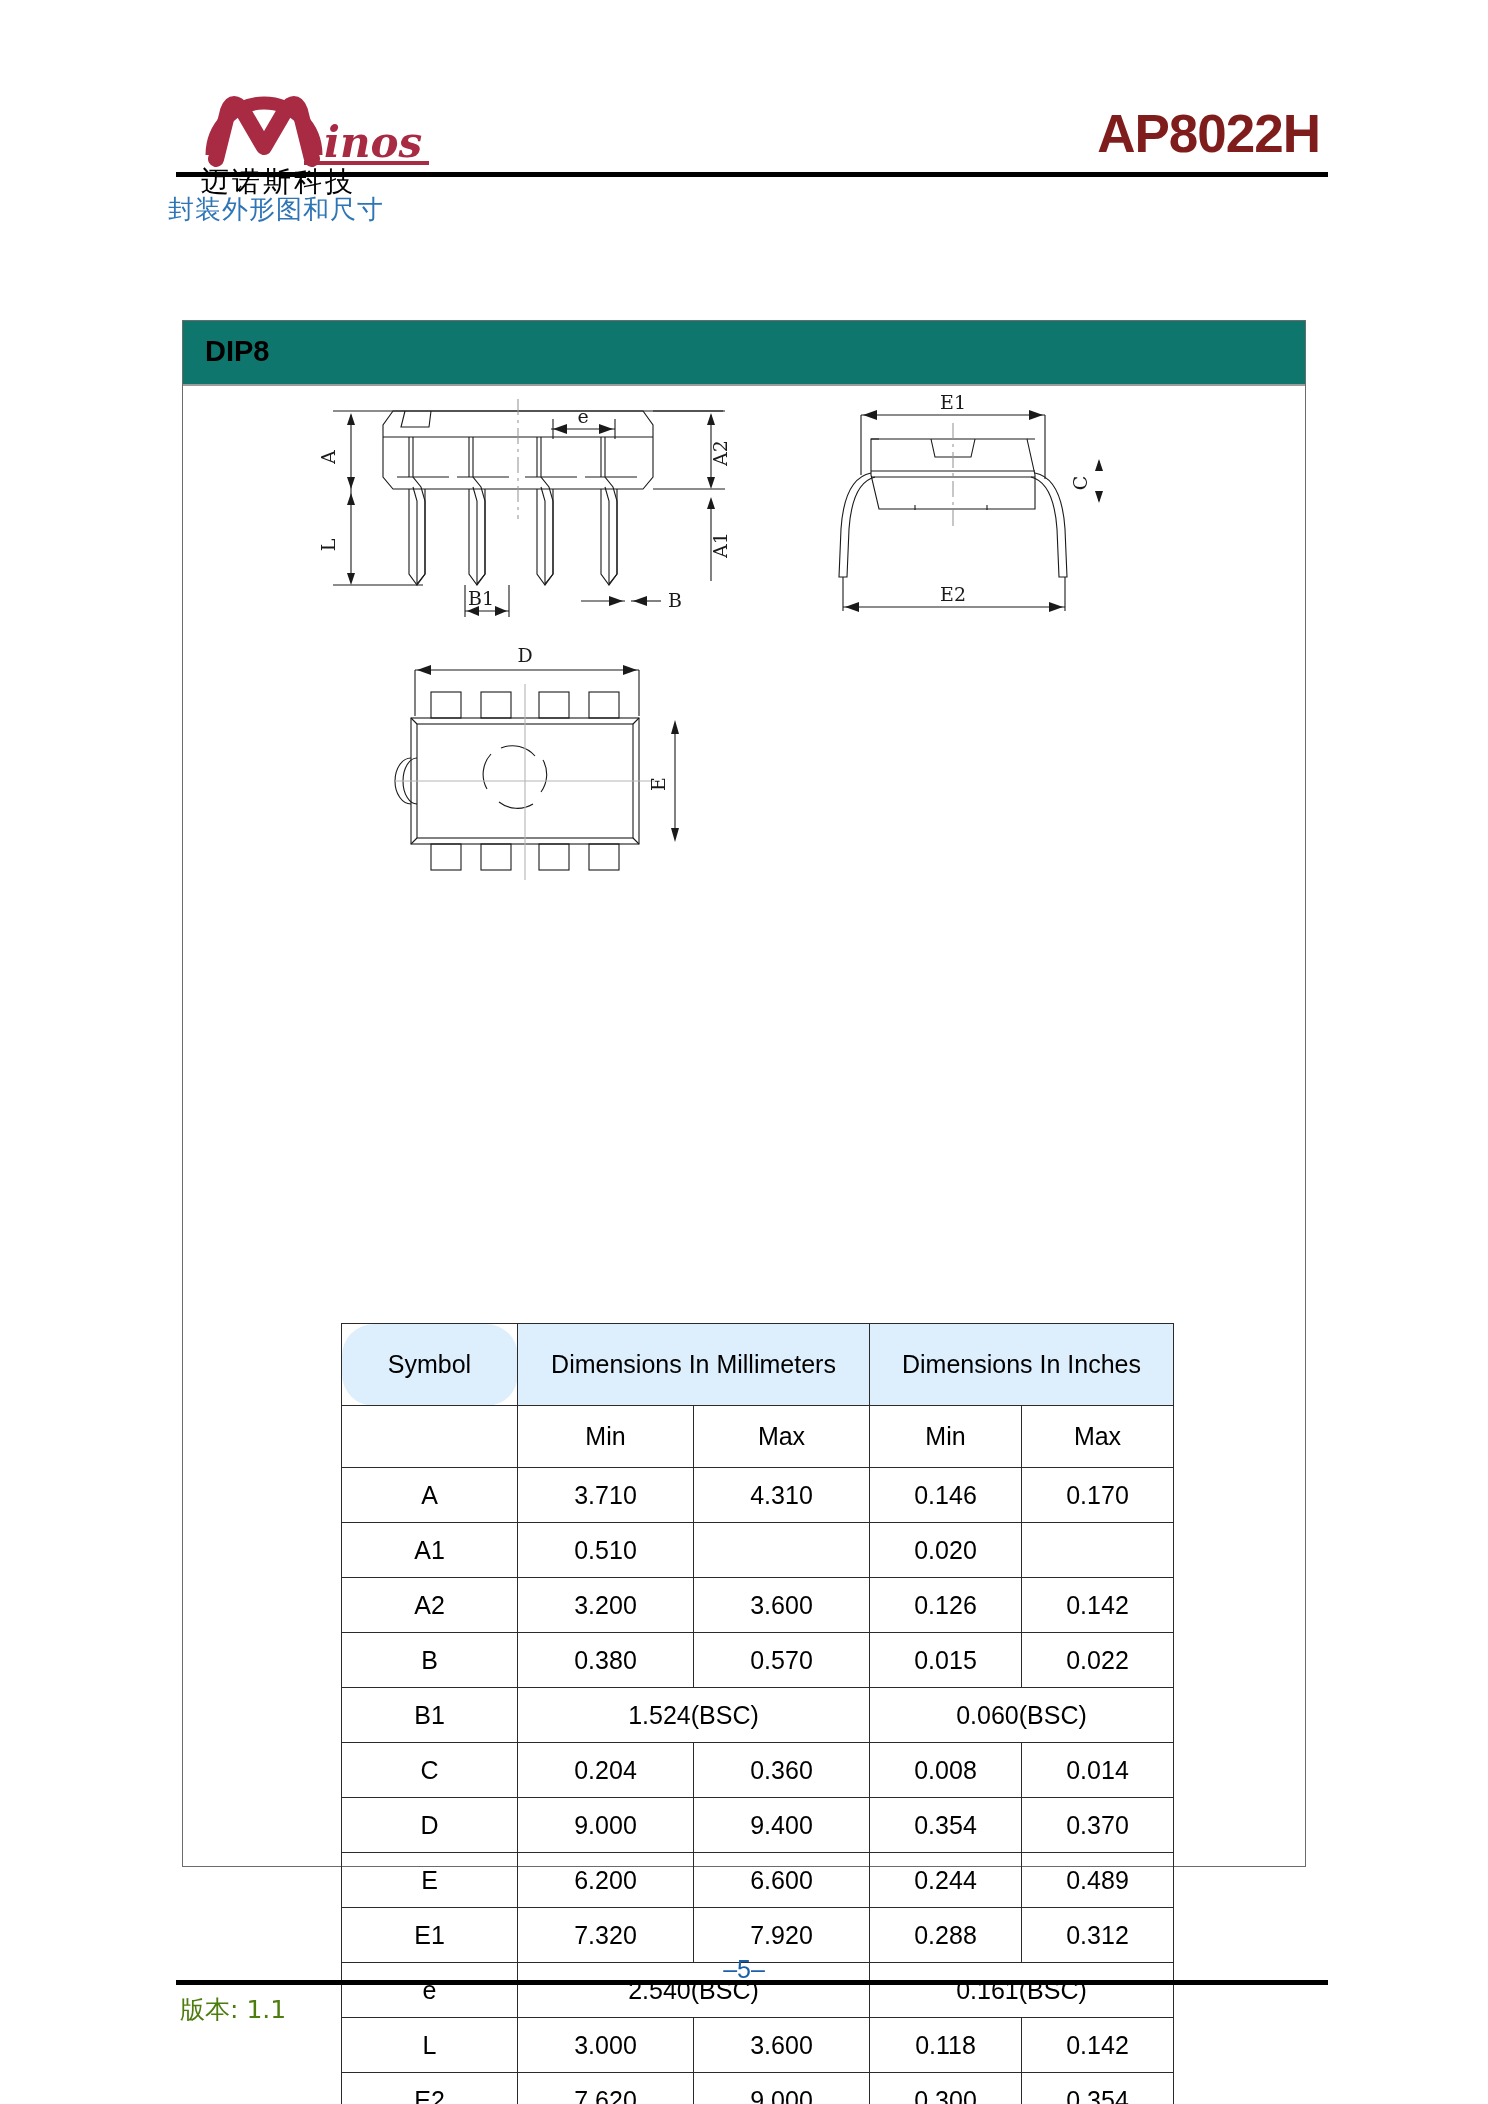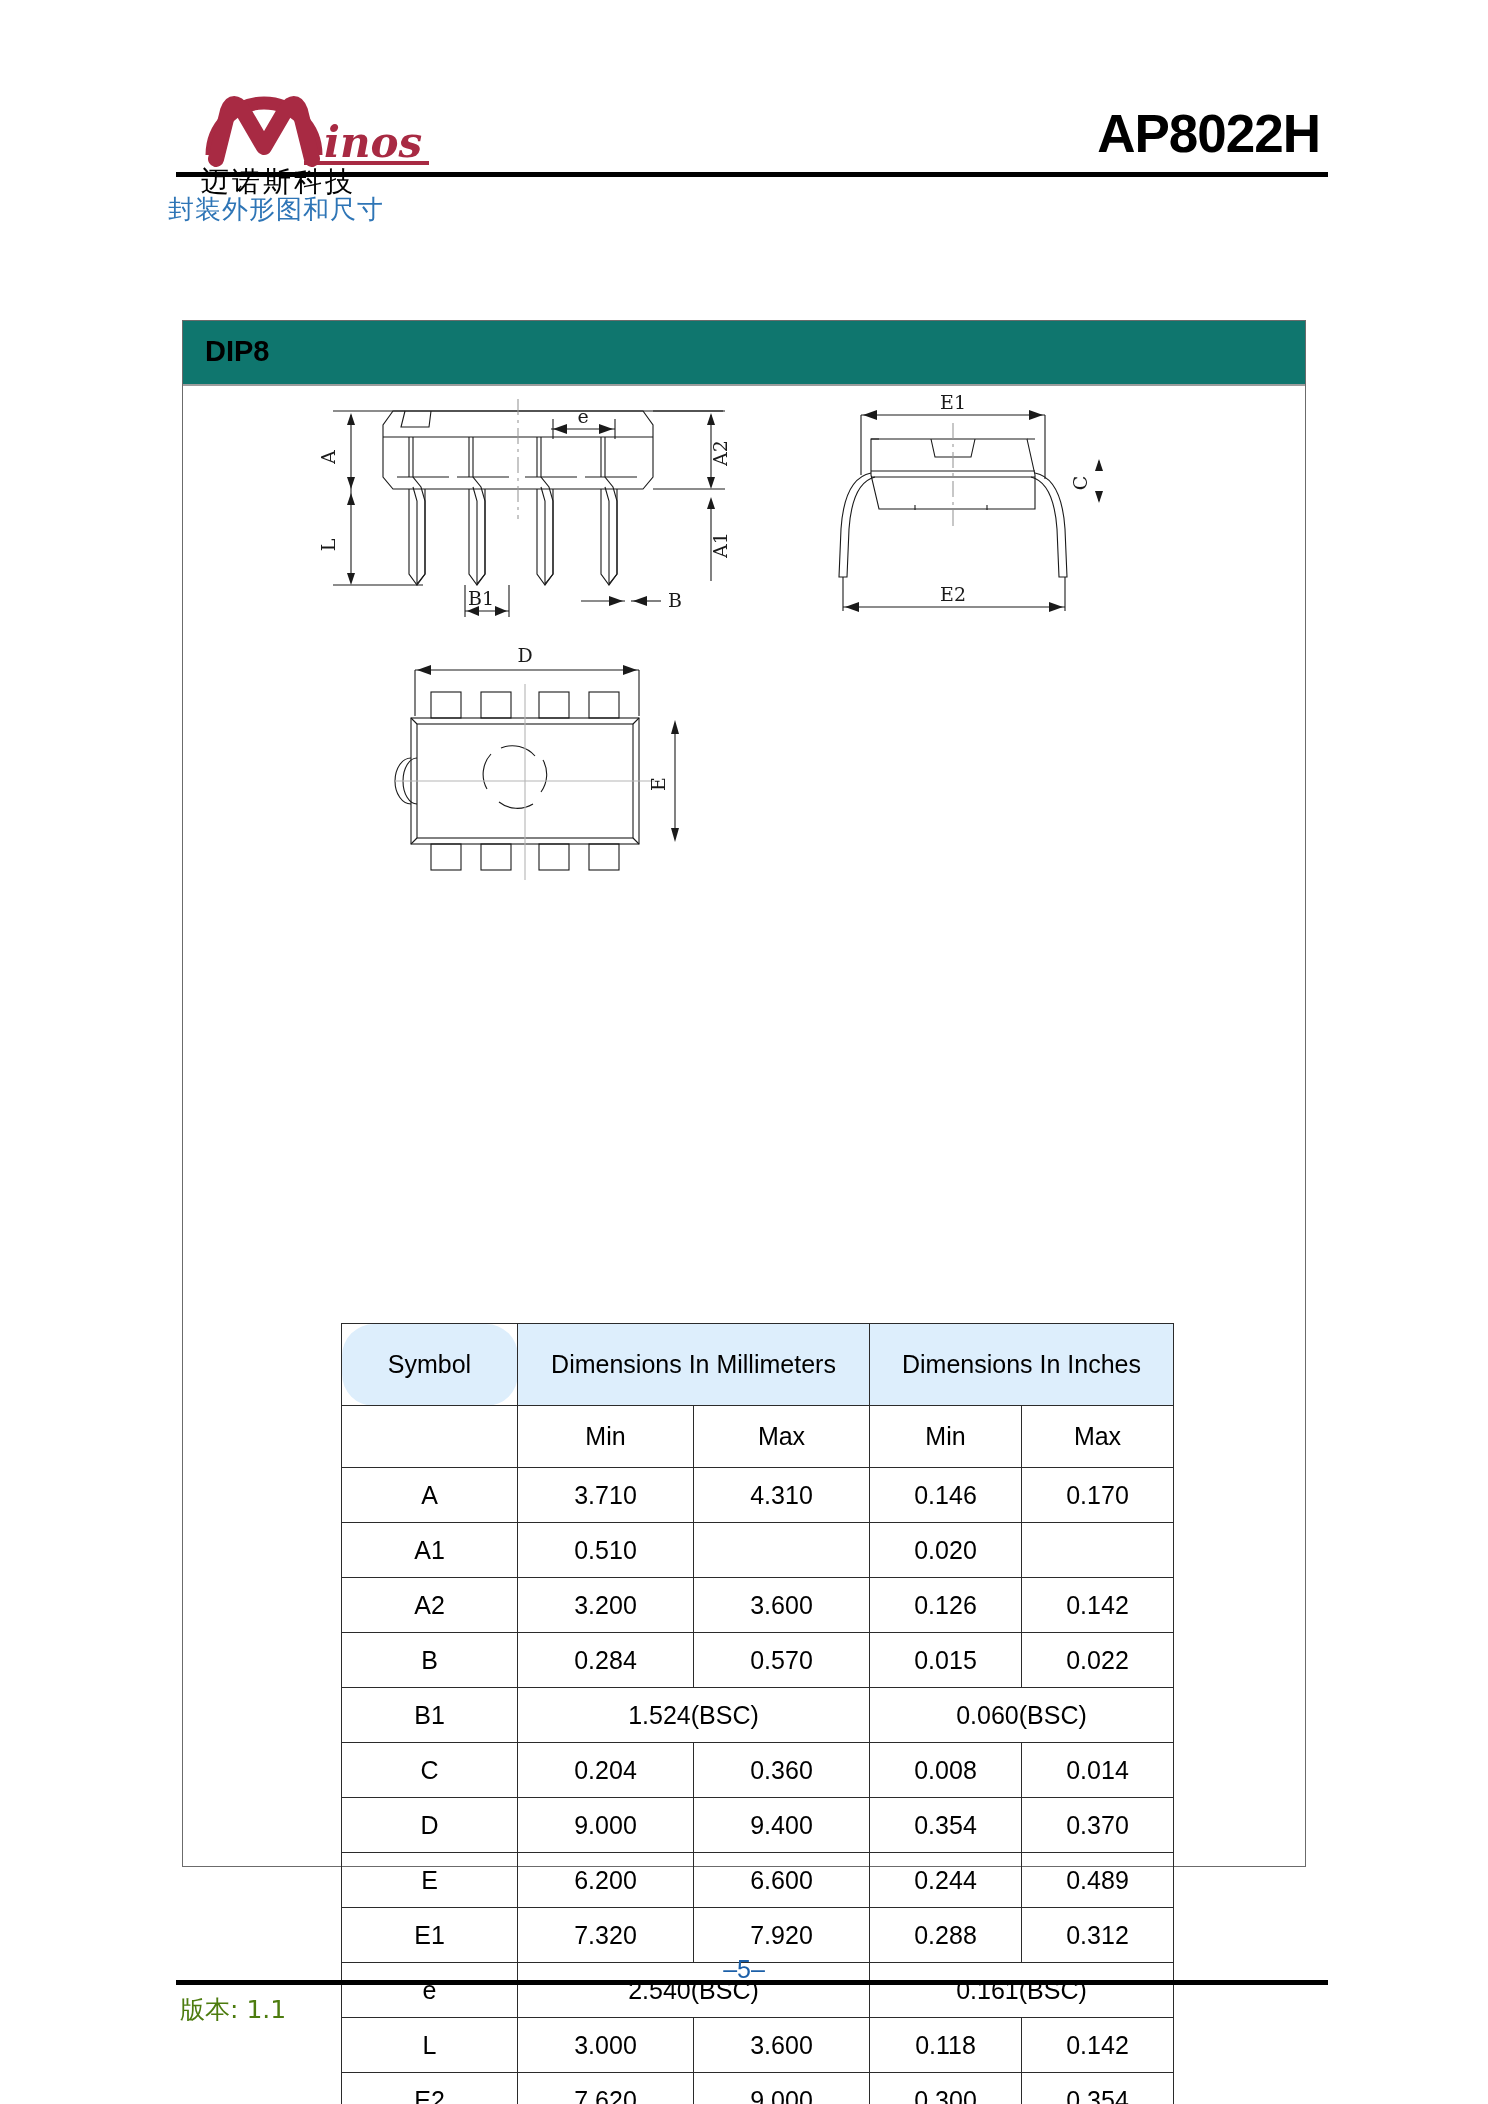--- a/index.html
+++ b/index.html
@@ -43,21 +43,21 @@
     letter-spacing: 3px;
     color: #000000;
     white-space: nowrap;
   }
   .part-number {
     position: absolute;
     right: 8px; top: 18px;
     font-family: "Liberation Sans", sans-serif;
     font-size: 53px;
     font-weight: bold;
-    color: #000000;
+    color: #7f1d1d;
     letter-spacing: -1px;
     white-space: nowrap;
   }
   .header-rule {
     position: absolute;
     left: 176px; top: 172px;
     width: 1152px; height: 5px;
     background: #000000;
   }
 
@@ -399,21 +399,21 @@
           </tr>
           <tr>
             <td class="col-sym">A2</td>
             <td class="col-mm1">3.200</td>
             <td class="col-mm2">3.600</td>
             <td class="col-in1">0.126</td>
             <td class="col-in2">0.142</td>
           </tr>
           <tr>
             <td class="col-sym">B</td>
-            <td class="col-mm1">0.284</td>
+            <td class="col-mm1">0.380</td>
             <td class="col-mm2">0.570</td>
             <td class="col-in1">0.015</td>
             <td class="col-in2">0.022</td>
           </tr>
           <tr>
             <td class="col-sym">B1</td>
             <td colspan="2">1.524(BSC)</td>
             <td colspan="2">0.060(BSC)</td>
           </tr>
           <tr>

